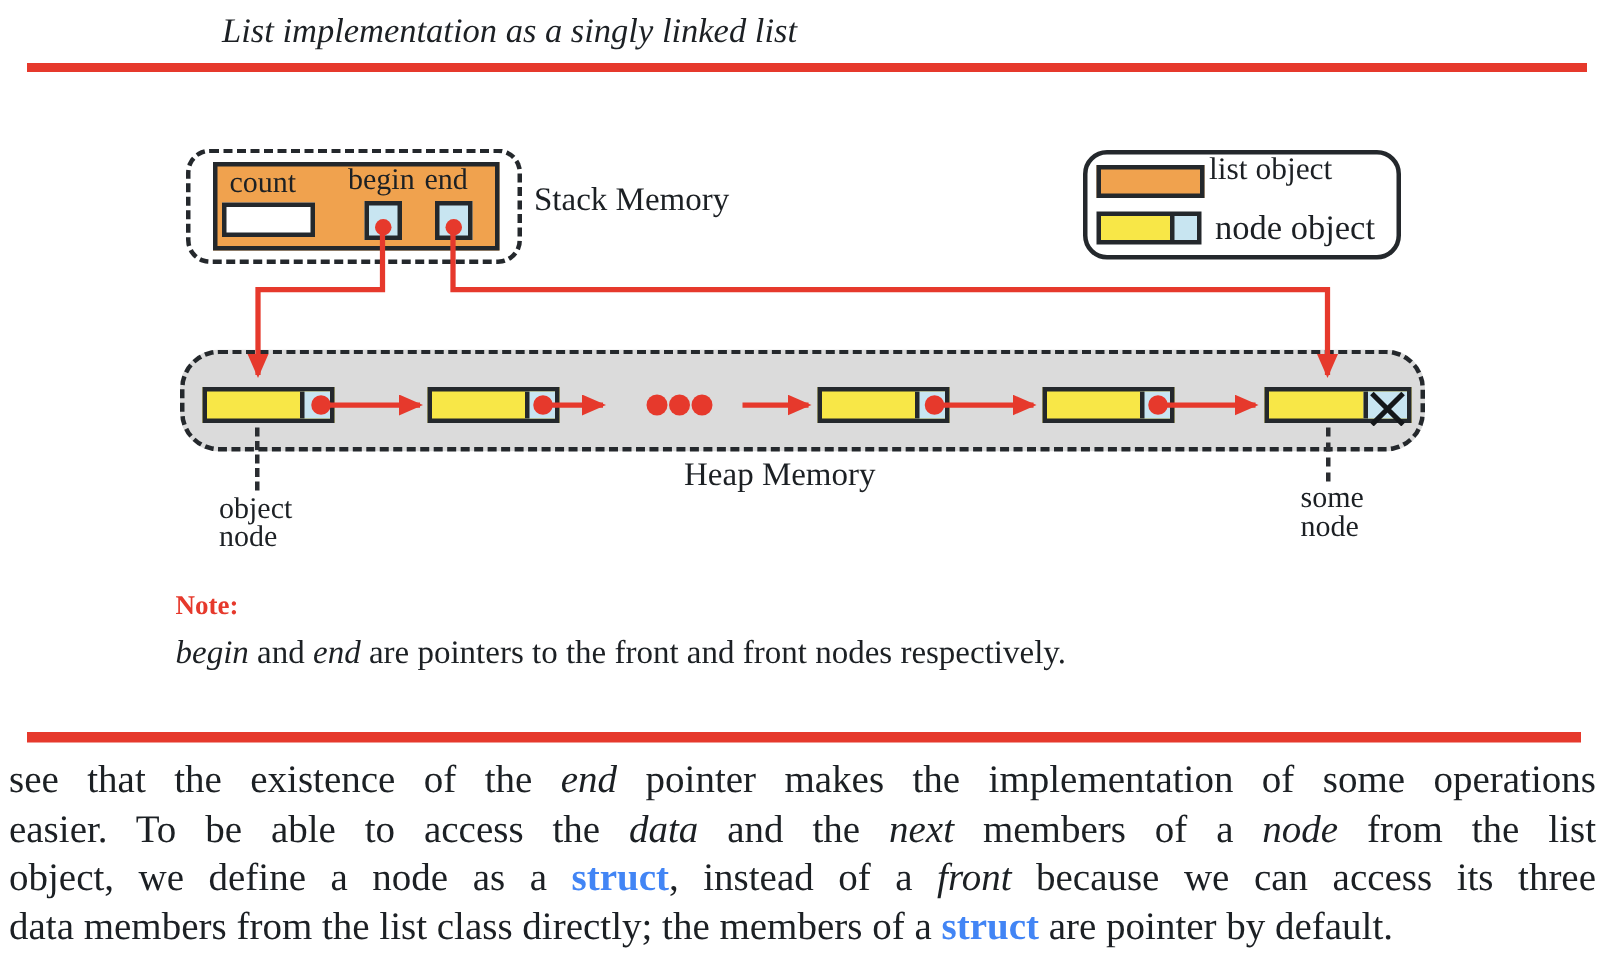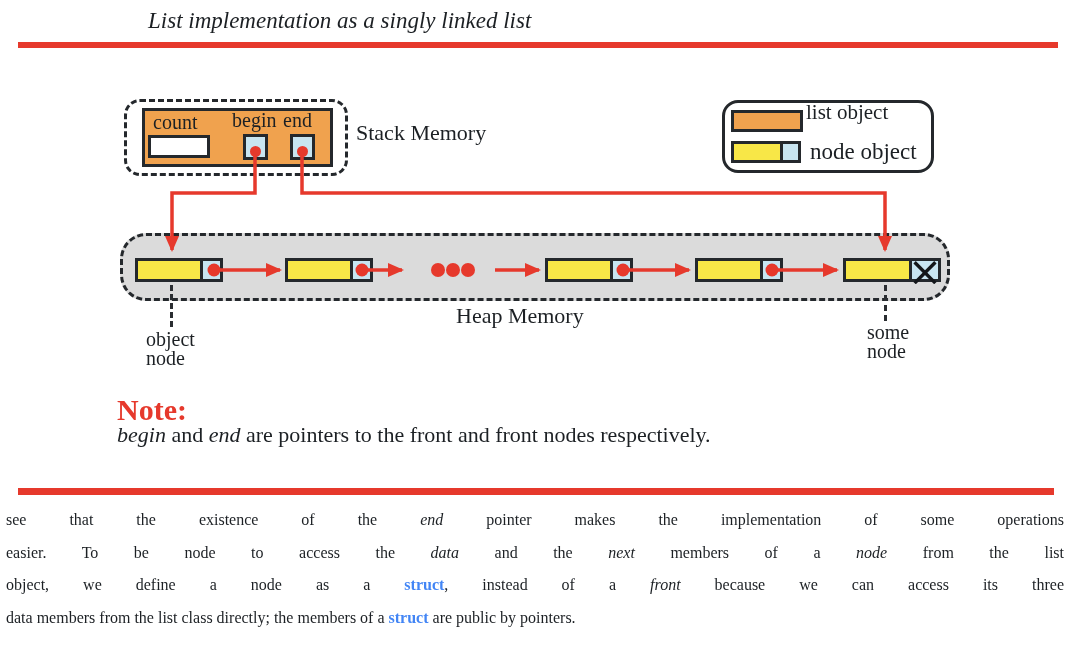--- a/index.html
+++ b/index.html
@@ -60,25 +60,25 @@
   .null-x{position:absolute;inset:0;}
 
   .vdash{border-left:3px dashed #2a2d31;width:0;}
   .front-line{left:170px;top:285px;height:42px;}
   .back-line{left:884px;top:285px;height:36px;}
   .node-tag{font-size:20px;line-height:19px;}
   .front-tag{left:146px;top:330px;}
   .back-tag{left:867px;top:323px;}
 
   
-  .note-label{left:117px;top:393px;font-size:30px;font-weight:bold;color:var(--accent-red);}
+  .note-label{left:117px;top:393px;font-size:18px;font-weight:bold;color:var(--accent-red);}
   .note-body{left:117px;top:422px;font-size:22px;}
 
   
-  .paragraph{left:6px;top:504px;width:1058px;font-size:16px;line-height:32.5px;}
+  .paragraph{left:6px;top:504px;width:1058px;font-size:26px;line-height:32.5px;}
   .pline{text-align:justify;text-align-last:justify;white-space:normal;}
   .plast{text-align-last:auto;}
   .it{font-style:italic;}
   .kw{color:var(--keyword-blue);font-weight:bold;}
 
   svg.overlay{position:absolute;left:0;top:0;pointer-events:none;}
 </style>
 </head>
 <body>
 
@@ -176,18 +176,18 @@
     </g>
   </svg>
 
   <div class="abs note-label">Note:</div>
   <div class="abs note-body"><span class="it">begin</span><span> and </span><span class="it">end</span><span> are pointers to the front and front nodes respectively.</span></div>
 
   <div class="abs rule rule2"></div>
 
   <div class="abs paragraph">
       <div class="pline"><span>see that the existence of the </span><span class="it">end</span><span> pointer makes the implementation of some operations</span></div>
-      <div class="pline"><span>easier. To be node to access the </span><span class="it">data</span><span> and the </span><span class="it">next</span><span> members of a </span><span class="it">node</span><span> from the list</span></div>
+      <div class="pline"><span>easier. To be able to access the </span><span class="it">data</span><span> and the </span><span class="it">next</span><span> members of a </span><span class="it">node</span><span> from the list</span></div>
       <div class="pline"><span>object, we define a node as a </span><span class="kw">struct</span><span>, instead of a </span><span class="it">front</span><span> because we can access its three</span></div>
-      <div class="pline plast"><span>data members from the list class directly; the members of a </span><span class="kw">struct</span><span> are public by pointers.</span></div>
+      <div class="pline plast"><span>data members from the list class directly; the members of a </span><span class="kw">struct</span><span> are pointer by default.</span></div>
     </div>
 
 </div>
 
 </body></html>

